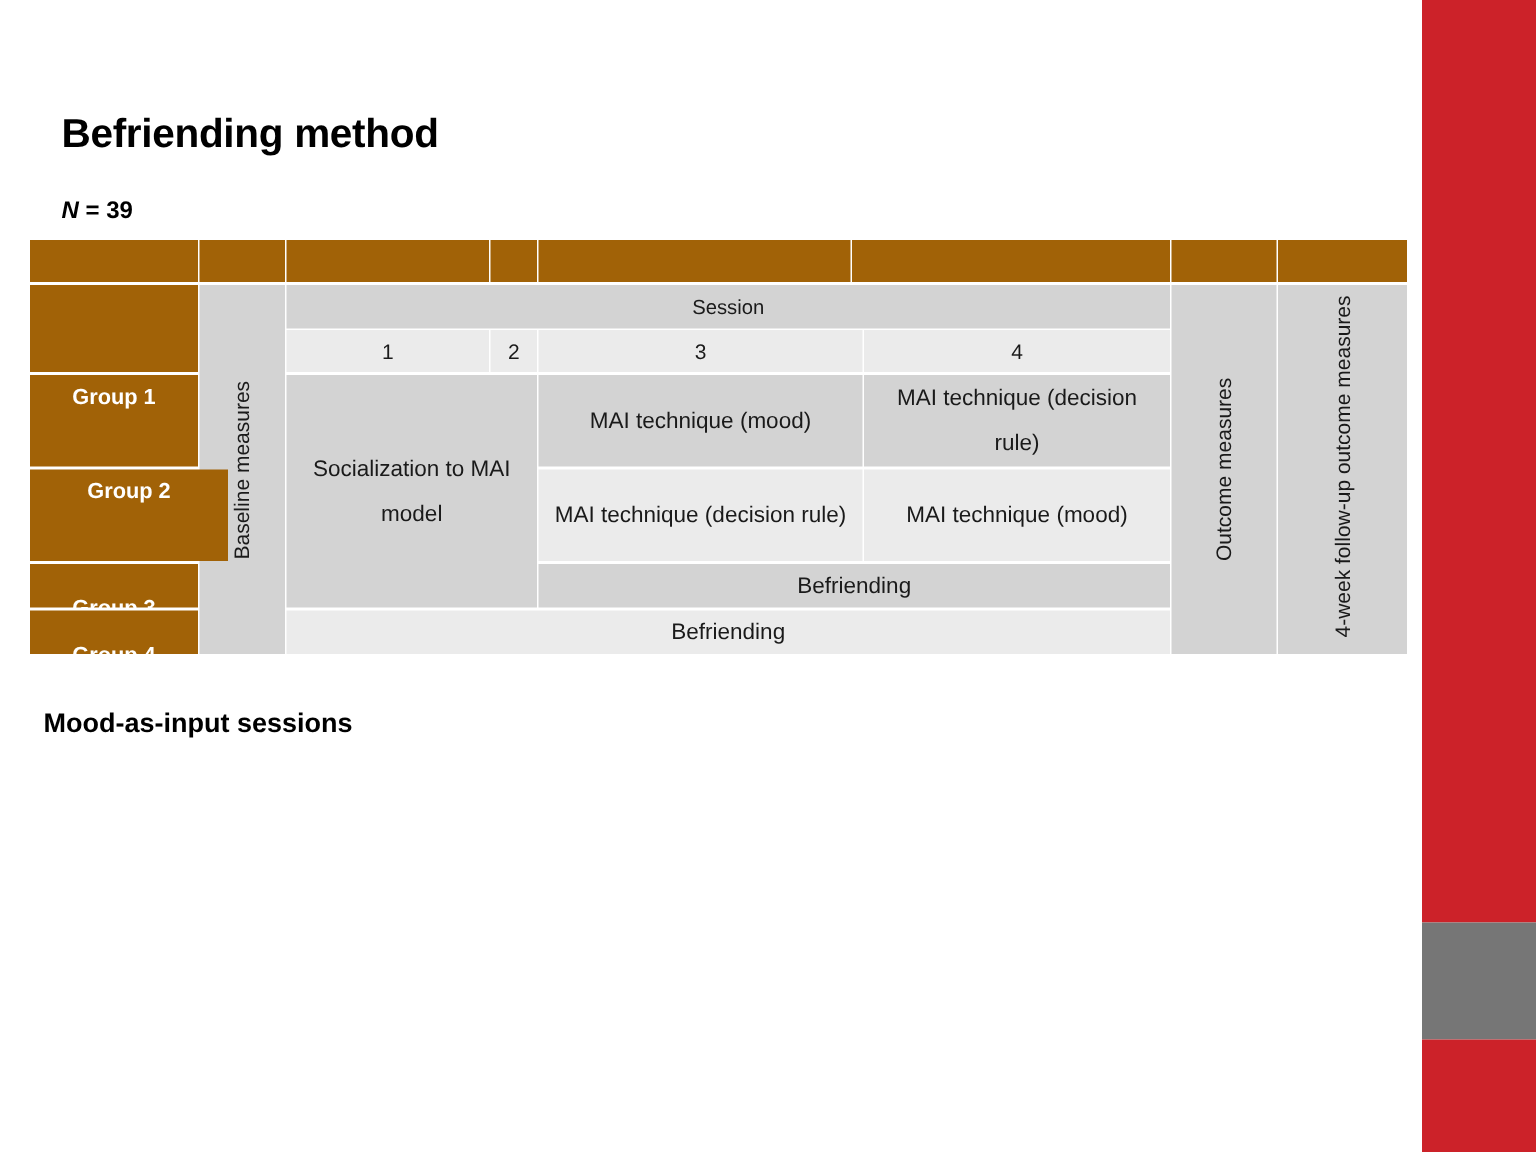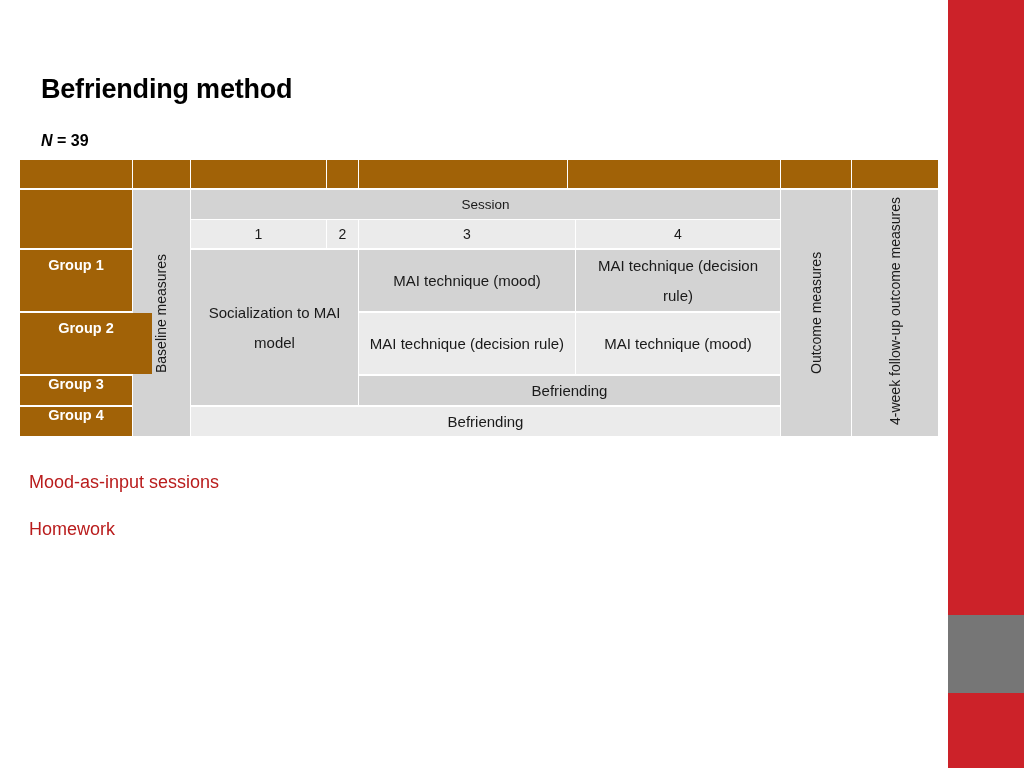--- a/index.html
+++ b/index.html
@@ -42,21 +42,21 @@
     text-align:center;width:100%;height:100%;
     font-size:15px;color:#1a1a1a;line-height:1.95;
     padding:0 6px;box-sizing:border-box;
   }
   .grp-label{
     display:flex;align-items:flex-start;justify-content:center;
     width:100%;height:100%;
     color:#ffffff;font-size:14.5px;font-weight:bold;
     padding-top:7px;box-sizing:border-box;
   }
-  .grp-label.small{padding-top:0;}
+  .grp-label.small{padding-top:22px;}
 
   .vtext{
     writing-mode:vertical-rl;transform:rotate(180deg);
     display:flex;align-items:center;justify-content:center;
     width:100%;height:100%;
     font-size:14px;color:#1a1a1a;
     text-align:center;line-height:1.9;
     box-sizing:border-box;
   }
 
@@ -64,21 +64,21 @@
     display:flex;align-items:center;justify-content:center;
     width:100%;height:100%;font-size:13.5px;color:#1a1a1a;
   }
   .hdr-num{
     display:flex;align-items:center;justify-content:center;
     width:100%;height:100%;font-size:14px;color:#1a1a1a;
   }
 
   
   .body-block{position:absolute;left:29px;top:472px;width:880px;}
-  .b-head{font-size:18px;font-weight:normal;color:#b91c1c;margin:0 0 2px 0;}
+  .b-head{font-size:18px;font-weight:bold;color:#000000;margin:0 0 2px 0;}
   .b-head.second{margin-top:26px;}
   ul.b-list{list-style:none;margin:0;padding:0;}
   ul.b-list li{
     position:relative;padding-left:32px;
     font-size:19px;color:#000;line-height:1.36;
     margin-bottom:1px;
   }
   ul.b-list li:before{
     content:"\2022";position:absolute;left:7px;top:-1px;font-size:15px;
   }
@@ -172,14 +172,13 @@
 
   <div class="cell shade-b" style="left:171px;top:247px;width:589px;height:29px;">
     <div class="ctext">Befriending</div>
   </div>
 
 </div>
 
 <div class="body-block">
   <div class="b-head">Mood-as-input sessions</div>
 
-  <div class="b-head second">Homework</div>
 </div>
 
 </body></html>

